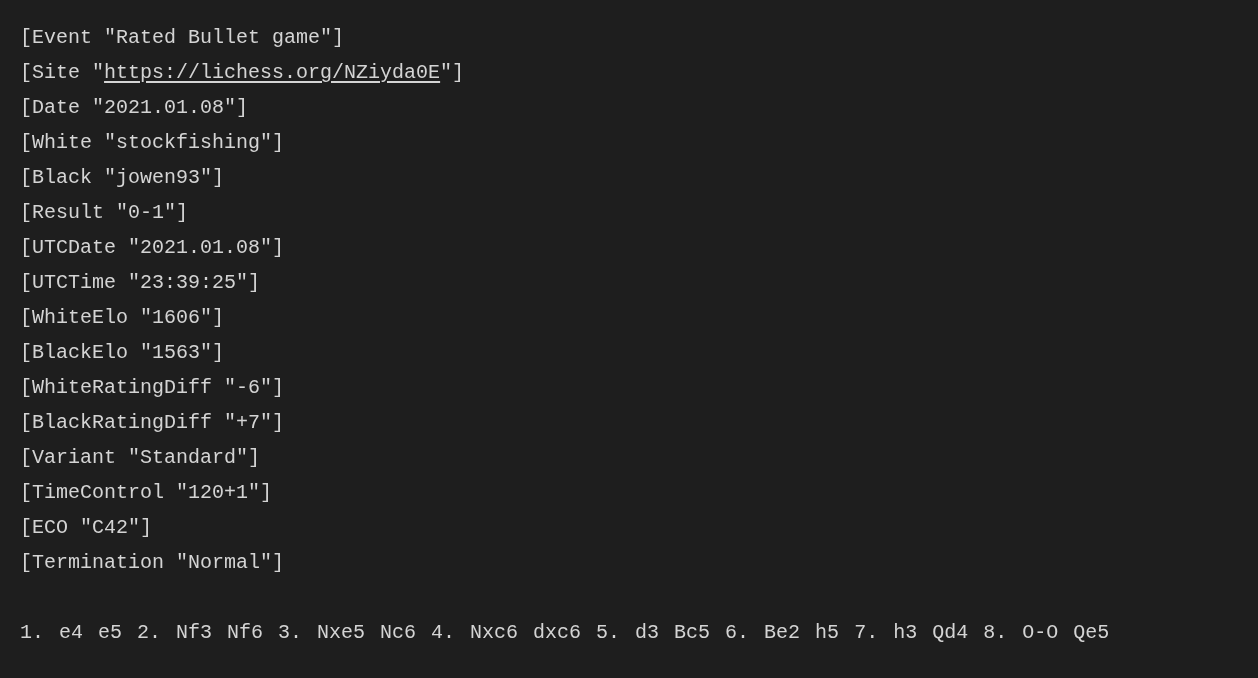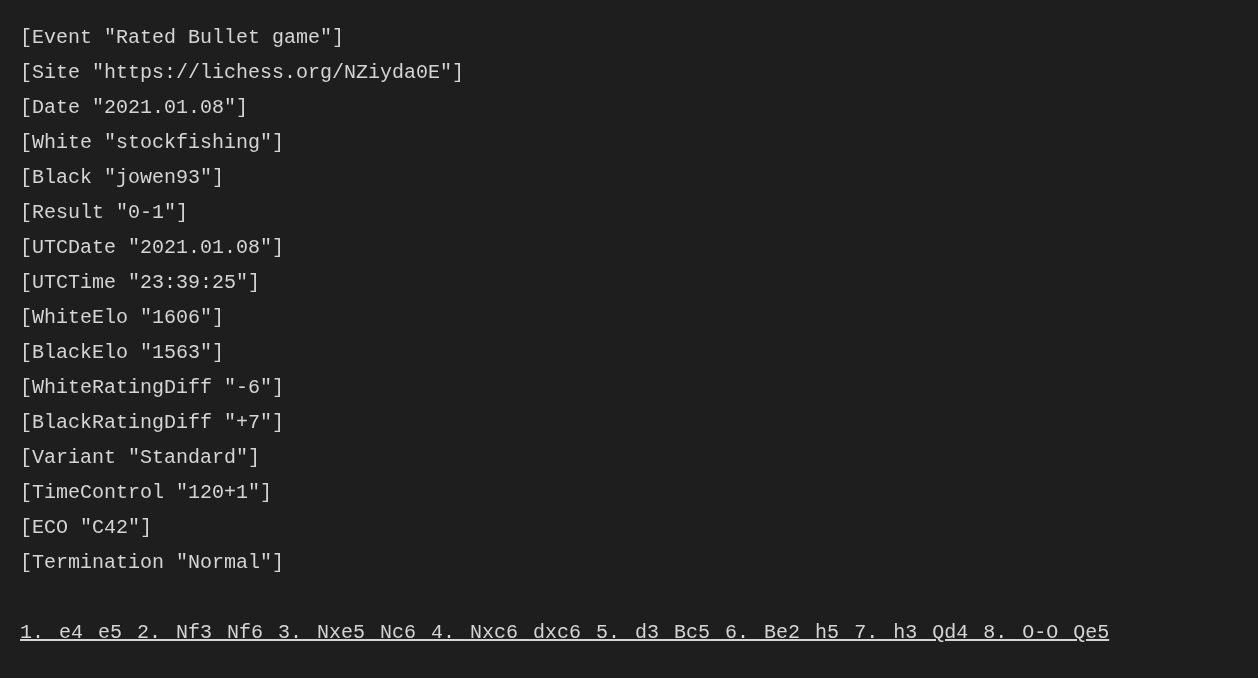--- a/index.html
+++ b/index.html
@@ -18,24 +18,24 @@
       height: 678px;
       overflow: hidden;
     }
     .pgn-container {
       white-space: pre-wrap;
     }
     .pgn-line {
       display: block;
     }
     .underlined {
+      text-decoration: underline;
       text-underline-offset: 3px;
     }
     .moves-line {
       margin-top: 1.75em;
       word-spacing: 0.15em;
-      text-decoration: underline;
     }
   </style>
 </head>
 <body>
 
 <div class="pgn-container" id="pgn-root"><span class="pgn-line">[<span>Event</span> "<span>Rated Bullet game</span>"]</span><span class="pgn-line">[<span>Site</span> "<span class="underlined">https://lichess.org/NZiyda0E</span>"]</span><span class="pgn-line">[<span>Date</span> "<span>2021.01.08</span>"]</span><span class="pgn-line">[<span>White</span> "<span>stockfishing</span>"]</span><span class="pgn-line">[<span>Black</span> "<span>jowen93</span>"]</span><span class="pgn-line">[<span>Result</span> "<span>0-1</span>"]</span><span class="pgn-line">[<span>UTCDate</span> "<span>2021.01.08</span>"]</span><span class="pgn-line">[<span>UTCTime</span> "<span>23:39:25</span>"]</span><span class="pgn-line">[<span>WhiteElo</span> "<span>1606</span>"]</span><span class="pgn-line">[<span>BlackElo</span> "<span>1563</span>"]</span><span class="pgn-line">[<span>WhiteRatingDiff</span> "<span>-6</span>"]</span><span class="pgn-line">[<span>BlackRatingDiff</span> "<span>+7</span>"]</span><span class="pgn-line">[<span>Variant</span> "<span>Standard</span>"]</span><span class="pgn-line">[<span>TimeControl</span> "<span>120+1</span>"]</span><span class="pgn-line">[<span>ECO</span> "<span>C42</span>"]</span><span class="pgn-line">[<span>Termination</span> "<span>Normal</span>"]</span><span class="pgn-line moves-line">1. e4 e5 2. Nf3 Nf6 3. Nxe5 Nc6 4. Nxc6 dxc6 5. d3 Bc5 6. Be2 h5 7. h3 Qd4 8. O-O Qe5</span></div>
 
 </body></html>

